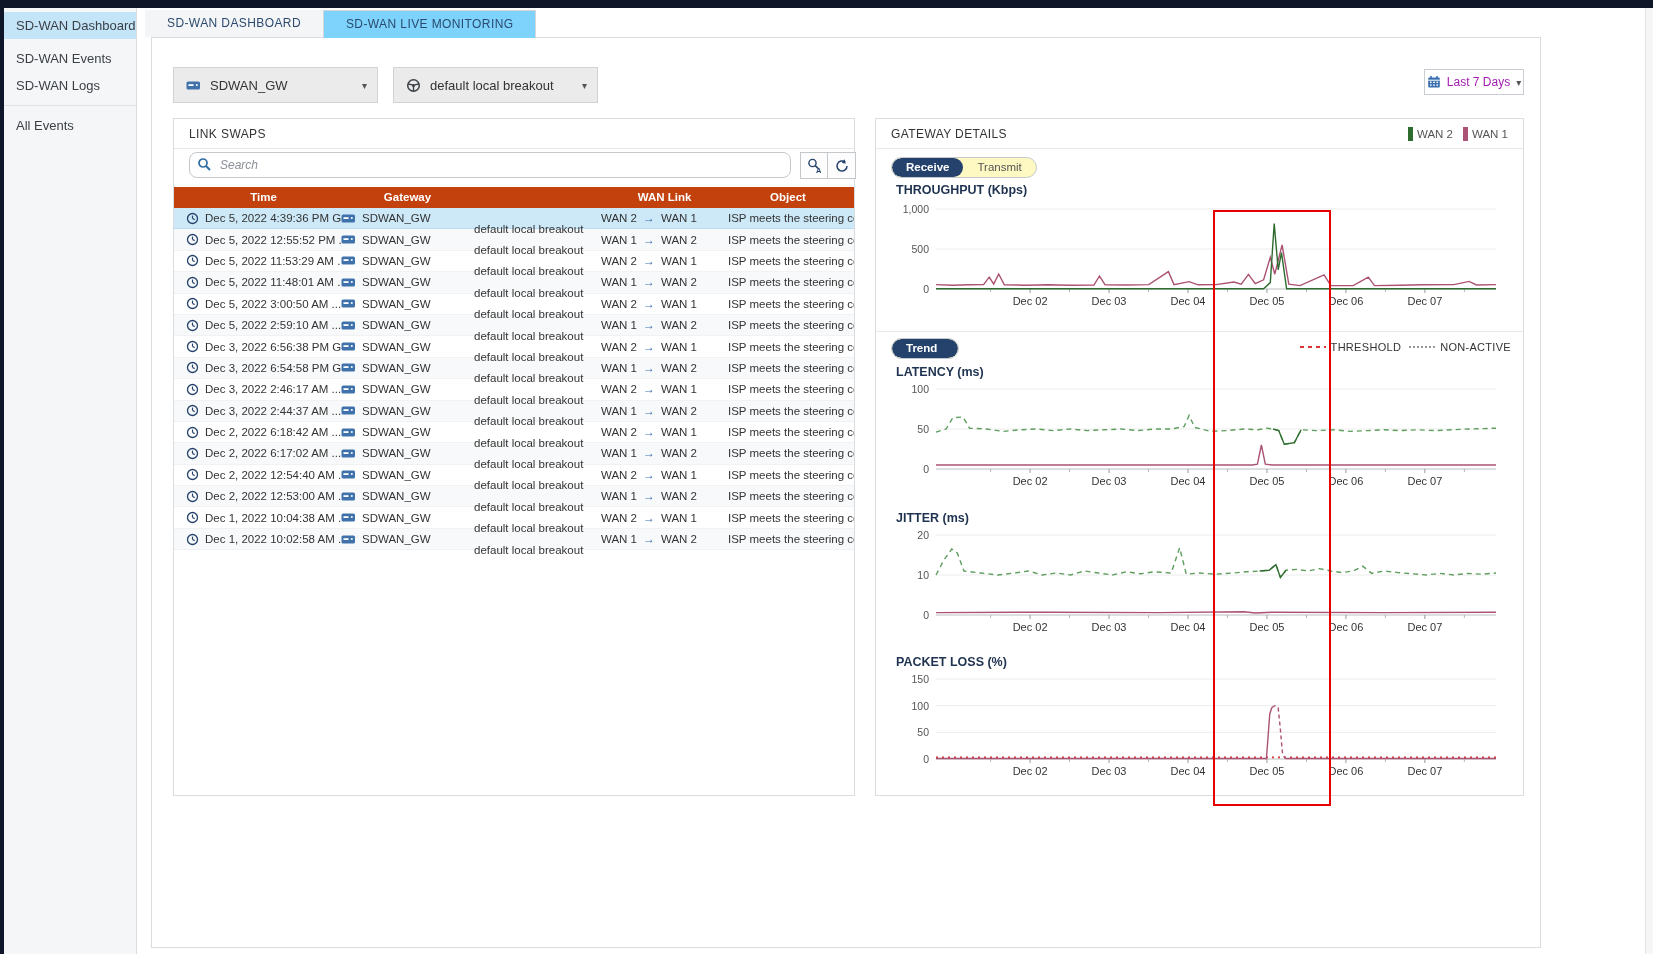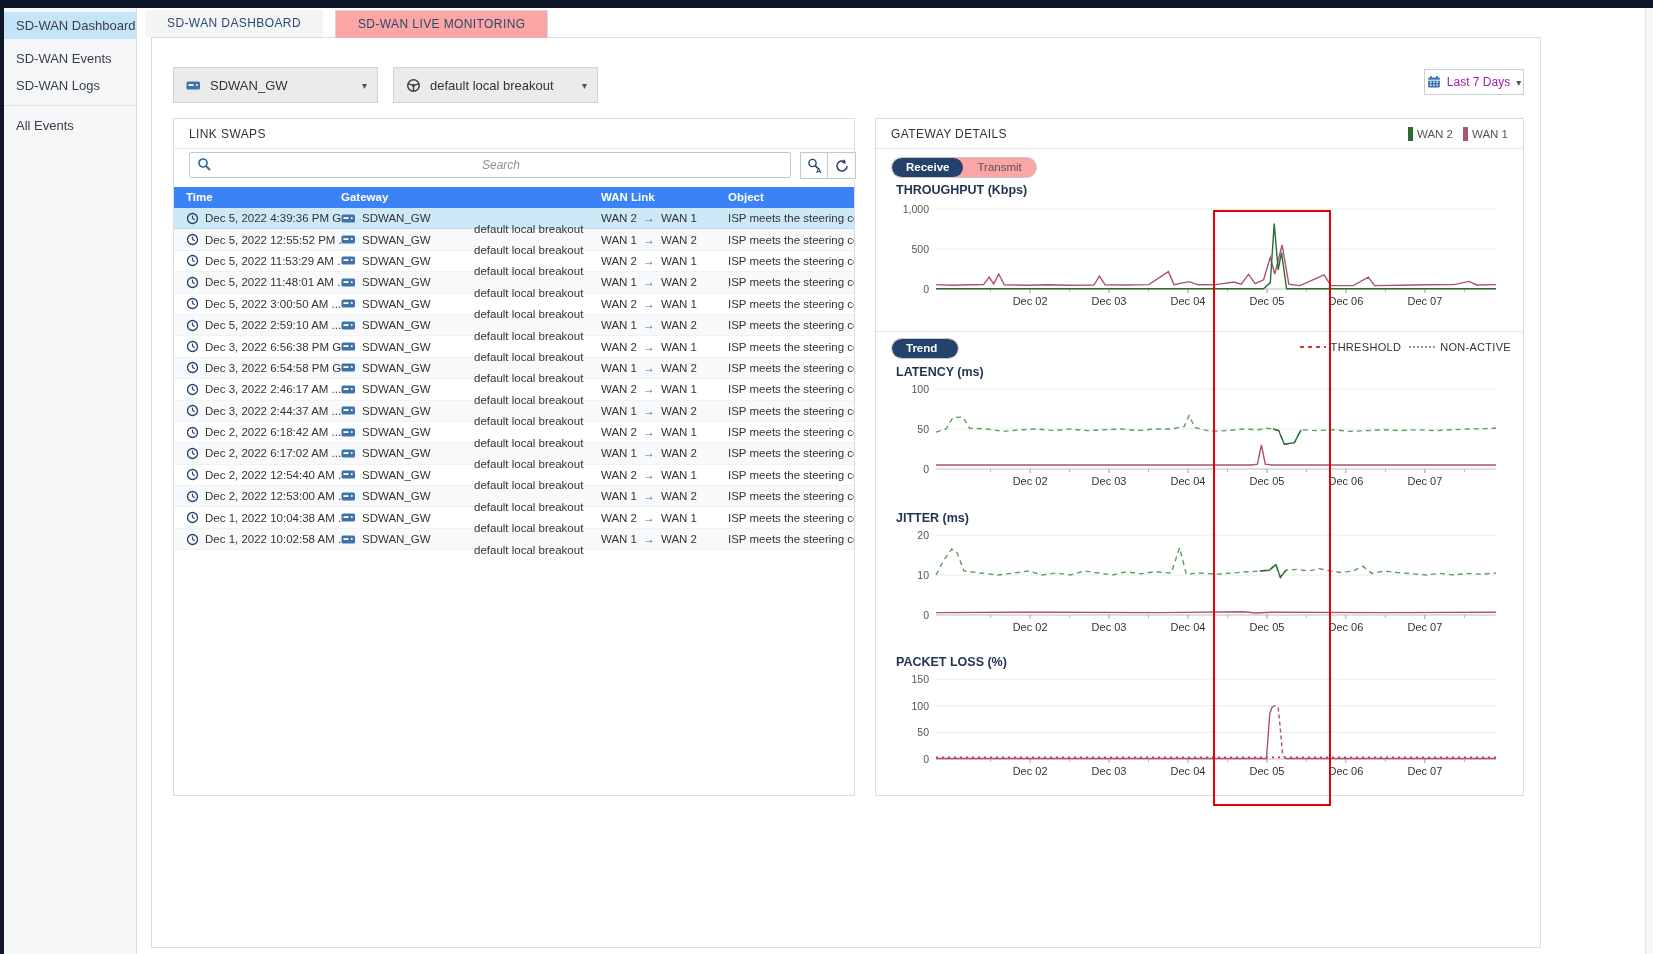--- a/index.html
+++ b/index.html
@@ -13,21 +13,21 @@
 
   
   .sidebar { position:absolute; left:4px; top:8px; width:133px; height:946px; background:#f5f6f8; border-right:1px solid #d9dcdf; padding-top:4px; }
   .sb-item { height:27px; line-height:27px; padding-left:12px; font-size:13px; color:#3a3f45; cursor:pointer; white-space:nowrap; }
   .sb-item.active { background:#c4e4f8; margin-bottom:6px; }
   .sb-divider { border-top:1px solid #dfe2e5; margin:6px 0 6px 0; }
 
   
   .tabbar { position:absolute; left:145px; top:10px; height:28px; display:flex; z-index:3; }
   .tab { height:27px; line-height:27px; padding:0 22px; font-size:12px; letter-spacing:0.4px; color:#2b4a6f; background:#f4f5f6; cursor:pointer; white-space:nowrap; }
-  .tab.active { background:#fca5a5; border:1px solid #d5d6d9; border-bottom:none; height:28px;margin-left:12px; }
+  .tab.active { background:#7dd3fc; border:1px solid #d5d6d9; border-bottom:none; height:28px; }
 
   
   .card { position:absolute; left:151px; top:37px; width:1390px; height:911px; background:#fff; border:1px solid #dcdcde; }
 
   
   .dropdown { position:absolute; height:36px; background:#ebebec; border:1px solid #d2d2d4; display:flex; align-items:center; padding:0 10px 0 12px; cursor:pointer; }
   .dd-gw { left:173px; top:67px; width:205px; }
   .dd-steer { left:393px; top:67px; width:205px; }
   .dropdown .dd-label { font-size:13px; color:#333; margin-left:9px; flex:1; white-space:nowrap; }
   .caret { font-size:10px; color:#555; }
@@ -37,49 +37,49 @@
   
   .panel { position:absolute; top:118px; background:#fff; border:1px solid #d9dde0; }
   .panel-swaps { left:173px; width:682px; height:678px; }
   .panel-gw { left:875px; width:649px; height:678px; }
   .panel-title-row { height:30px; display:flex; align-items:center; padding:0 15px; border-bottom:1px solid #e5e8ea; }
   .panel-title { font-size:12px; color:#333; letter-spacing:0.4px; }
 
   
   .search-row { position:absolute; left:0; top:33px; width:682px; height:27px; }
   .search-wrap { position:absolute; left:15px; top:0; width:602px; height:26px; }
-  .search-wrap input { width:100%; height:100%; border:1px solid #c3c8cc; border-radius:2px; padding:0 8px 0 30px; font-size:12px; color:#333; font-family:"Liberation Sans", sans-serif; outline:none;text-align:center; }
+  .search-wrap input { width:100%; height:100%; border:1px solid #c3c8cc; border-radius:8px; padding:0 8px 0 30px; font-size:12px; color:#333; font-family:"Liberation Sans", sans-serif; outline:none; }
   .search-wrap input::placeholder { color:#8a9097; font-style:italic; }
   .search-ic { position:absolute; left:8px; top:5px; }
   .tbl-btns { position:absolute; right:0; top:0; display:flex; }
   .ic-btn { width:28px; height:27px; background:#fdfdfd; border:1px solid #c3c8cc; display:flex; align-items:center; justify-content:center; cursor:pointer; }
   .ic-btn + .ic-btn { border-left:none; }
 
   
-  .thead { position:absolute; left:0; top:68px; width:680px; height:21px; background:#3b82f6; display:flex; }
+  .thead { position:absolute; left:0; top:68px; width:680px; height:21px; background:#c2410c; display:flex;text-align:center; }
   .th { font-size:11.5px; color:#fff; font-weight:bold; line-height:21px; white-space:nowrap; overflow:hidden; }
   .rows { position:absolute; left:0; top:89px; width:680px; }
   .trow { display:flex; height:21.4px; align-items:center; border-bottom:1px solid #f0f2f4; background:#fff; cursor:pointer; }
   .trow:nth-child(even) { background:#f8f9fa; }
   .trow.selected { background:#cde9f8; border-bottom-color:#b9dcf0; }
   .cell { font-size:11.5px; color:#333; white-space:nowrap; overflow:hidden; text-overflow:ellipsis; display:flex; align-items:center; gap:6px; }
   .col0 { width:167px; padding-left:12px; }
   .col1 { width:133px; }
   .col2 { width:127px;margin-top:21px; }
   .col3 { width:127px; }
   .col4 { flex:1; padding-right:6px; }
   .th.col0 { padding-left:12px; } 
   .arrow { color:#3a6fb0; font-weight:bold; font-size:12px; }
 
   
   .wan-legend { margin-left:auto; display:flex; align-items:center; gap:10px; }
   .wl-item { display:flex; align-items:center; gap:4px; font-size:11.5px; color:#555; }
   .wl-swatch { width:5px; height:14px; display:inline-block; }
 
-  .pill { position:absolute; display:flex; border:1px solid #c5c9cd; border-radius:11px; height:21px; overflow:hidden; background:#fca5a5; }
+  .pill { position:absolute; display:flex; border:1px solid #c5c9cd; border-radius:11px; height:21px; overflow:hidden; background:#fef9c3; }
   .pill-seg { font-size:11.5px; line-height:19px; padding:0 14px; color:#555; cursor:pointer; white-space:nowrap; }
   .pill-seg.on { background:#24426b; color:#fff; border-radius:10px; font-weight:bold; }
   .pill-rx { left:15px; top:38px; }
   .pill-trend { left:15px; top:219px;flex-direction:column; }
 
   .chart-title { position:absolute; left:20px; font-size:12.5px; font-weight:bold; color:#1f3350; }
   .ct-0 { top:64px; } .ct-1 { top:246px; } .ct-2 { top:392px; } .ct-3 { top:536px; }
   .chart-mount { position:absolute; left:8px; }
   .cm-0 { top:80px; } .cm-1 { top:260px; } .cm-2 { top:406px; } .cm-3 { top:550px; }
   .gw-divider { position:absolute; left:0; top:212px; width:647px; border-top:1px solid #e5e8ea; }

